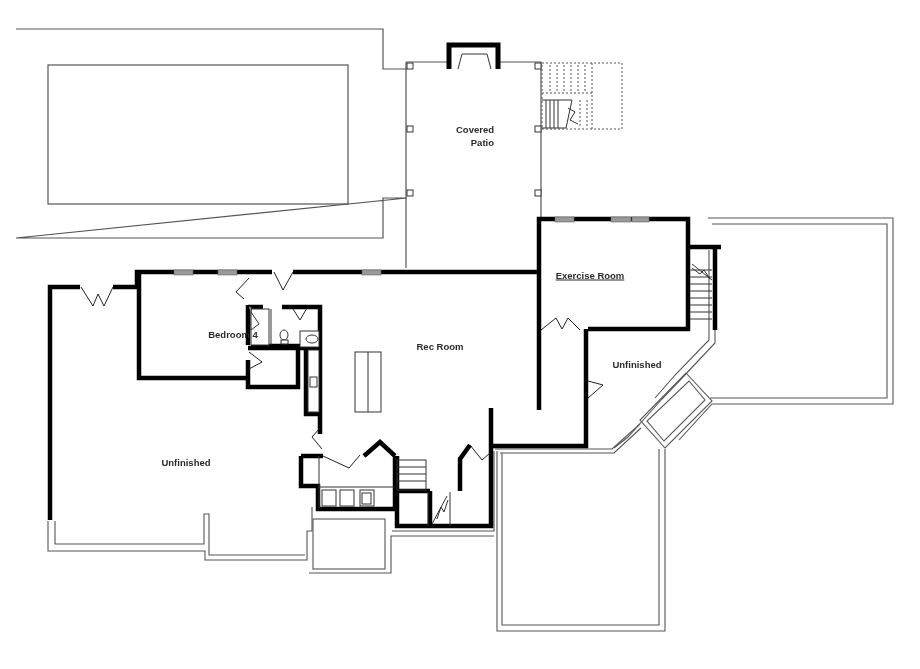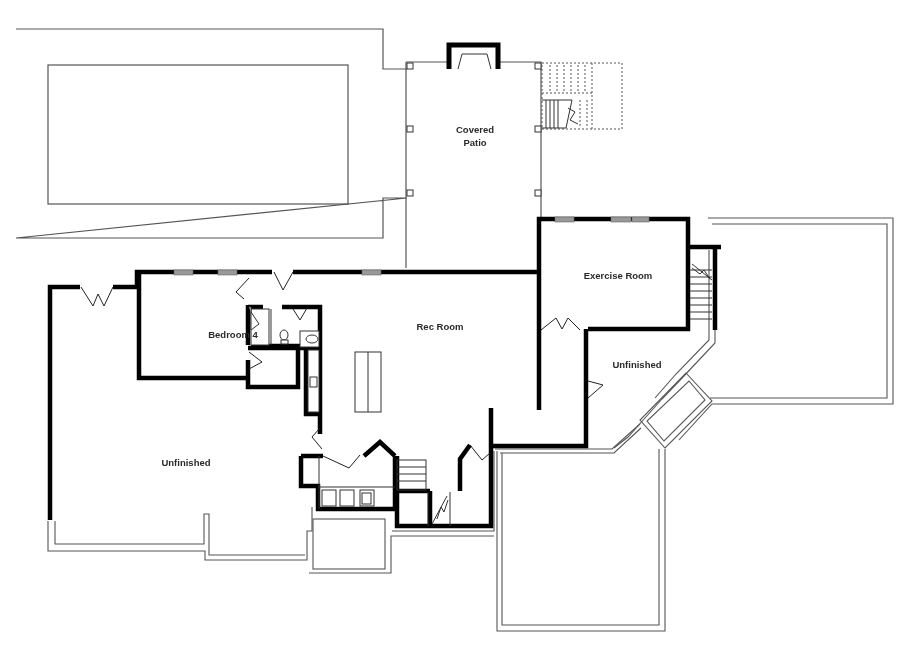--- a/index.html
+++ b/index.html
@@ -1,18 +1,18 @@
 <!DOCTYPE html>
 <html><head>
 <meta charset="utf-8">
 <style>
   html, body { margin:0; padding:0; background:#ffffff; }
   body { width:920px; height:669px; position:relative; overflow:hidden; font-family:"Liberation Sans", sans-serif; }
   #plan { position:absolute; left:0; top:0; }
-  .room-label { position:absolute; font-family:"Liberation Sans", sans-serif; font-weight:bold; font-size:9.5px; color:#2a2a2a; text-align:center; line-height:13px; white-space:pre-line; transform:translate(-50%,-50%); }
+  .room-label { position:absolute; font-family:"Liberation Sans", sans-serif; font-weight:bold; font-size:9.5px; color:#2a2a2a; text-align:right; line-height:13px; white-space:pre-line; transform:translate(-50%,-50%); }
 </style>
 </head>
 <body>
 
 <svg id="plan" width="920" height="669" viewBox="0 0 920 669" xmlns="http://www.w3.org/2000/svg">
   <g fill="none" stroke="#555" stroke-width="1.2">
 
     <path d="M16,29 H383 V69 H407 M407,198 H383 V238 H16 Z"></path>
 
     <rect x="48" y="65" width="300" height="139"></rect>
@@ -148,17 +148,17 @@
     <line x1="690" y1="298" x2="712" y2="298"></line>
       <line x1="690" y1="305" x2="712" y2="305"></line>
     <line x1="690" y1="312" x2="712" y2="312"></line>
       <line x1="690" y1="319" x2="712" y2="319"></line>
     <path d="M692,268 L700,274 L704,270 L710,279 M692,264 L712,280"></path>
   </g>
 </svg>
 
 <div class="room-label" style="left:475px; top:136px;">Covered
 Patio</div>
-<div class="room-label" style="left:618px; top:275px;">Exercise Room</div>
+<div class="room-label" style="left:590px; top:275px;text-decoration:underline;">Exercise Room</div>
 <div class="room-label" style="left:193px; top:334px;margin-left:40px;">Bedroom 4</div>
-<div class="room-label" style="left:440px; top:326px;">Rec Room</div>
+<div class="room-label" style="left:440px; top:346px;">Rec Room</div>
 <div class="room-label" style="left:637px; top:364px;">Unfinished</div>
 <div class="room-label" style="left:186px; top:462px;">Unfinished</div>
 
 </body></html>

